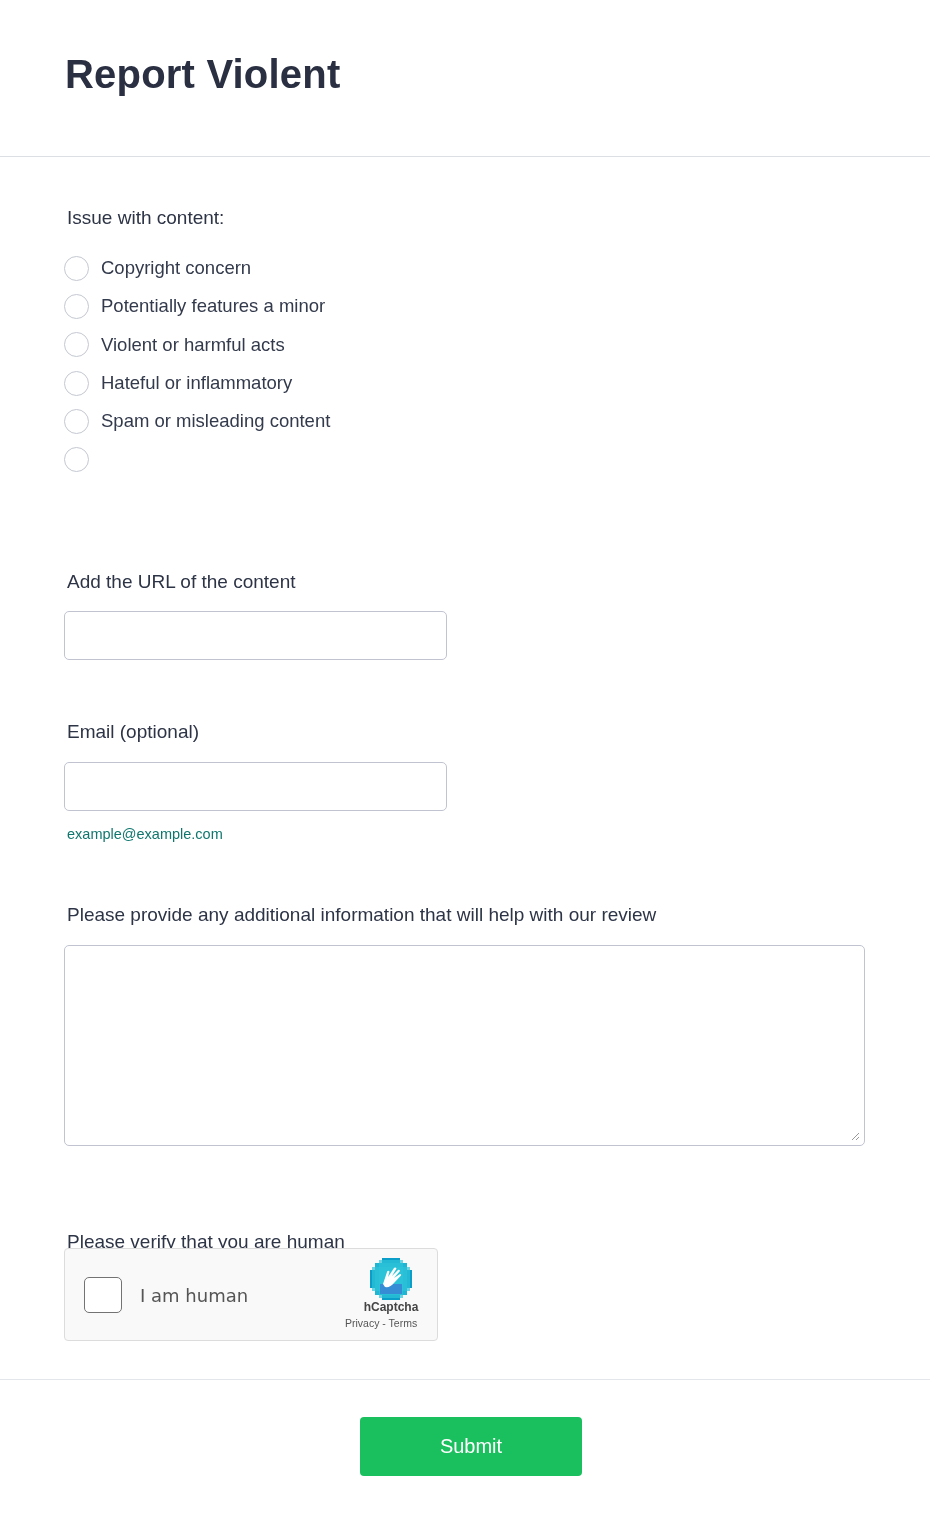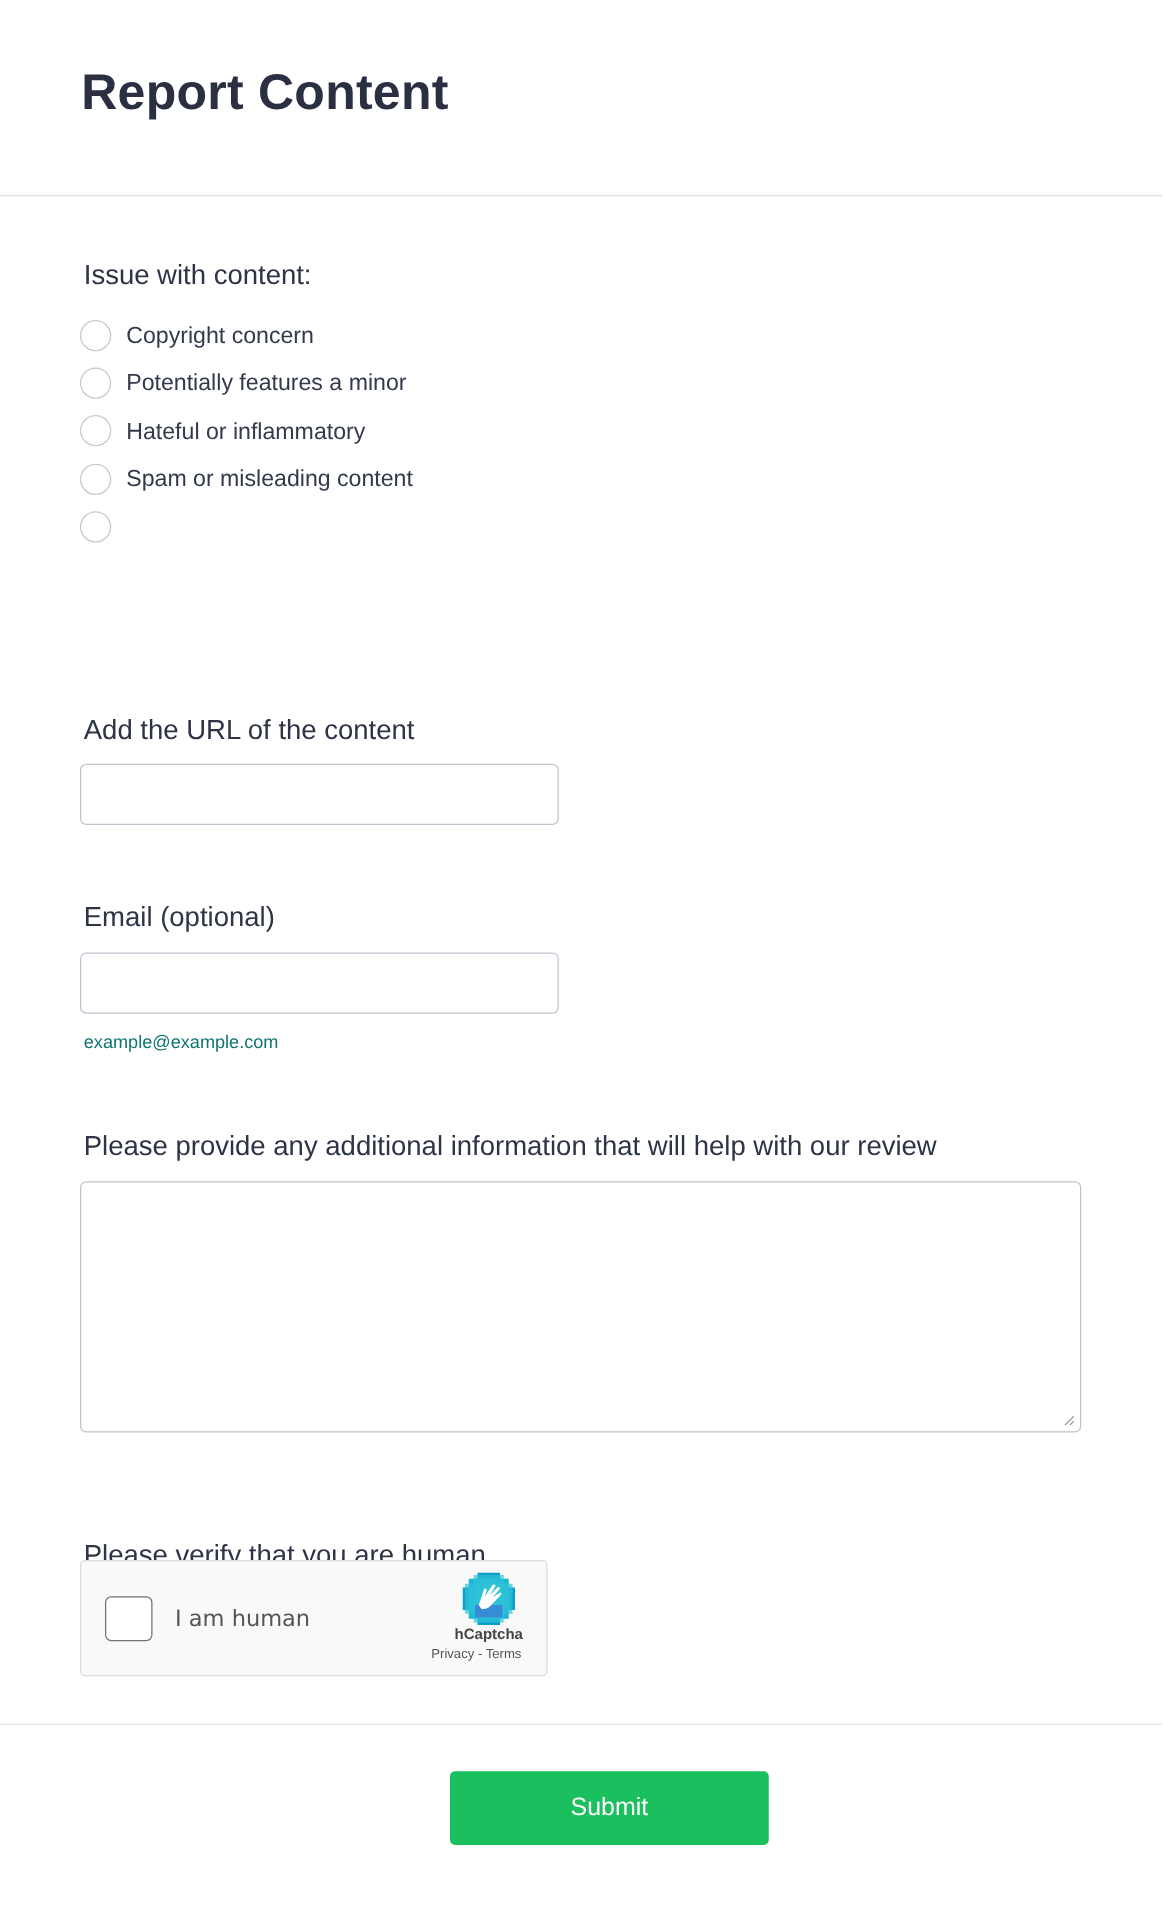--- a/index.html
+++ b/index.html
@@ -2,60 +2,64 @@
 <html><head>
 <meta charset="utf-8">
 <style>
   * { box-sizing: border-box; margin: 0; padding: 0; }
   html, body { width: 930px; height: 1526px; background: #ffffff; overflow: hidden; }
   body { font-family: "Liberation Sans", "DejaVu Sans", sans-serif; color: #2d3446; position: relative; }
 
   .header { height: 157px; border-bottom: 1px solid #dcdfe4; position: relative; }
   .page-title { position: absolute; left: 65px; top: 52px; font-size: 40px; font-weight: bold; color: #2a3042; letter-spacing: 0.2px; }
 
-  .section-label { position: absolute; left: 67px; font-size: 22px; color: #2d3446; }
+  .section-label { position: absolute; left: 67px; font-size: 19px; color: #2d3446; }
 
   .radio-list { position: absolute; left: 64px; top: 249px; }
   .radio-item { display: flex; align-items: center; height: 38.3px; cursor: pointer; }
   .radio-circle { width: 25px; height: 25px; border: 1.5px solid #c4c8d0; border-radius: 50%; background: #fff; flex: none; }
   .radio-label { margin-left: 12px; font-size: 18.5px; color: #333a4c; }
 
   .text-input { position: absolute; left: 64px; width: 383px; height: 49px; border: 1.5px solid #c1c4d0; border-radius: 5px; background: #fff; }
   .hint { position: absolute; left: 67px; top: 826px; font-size: 14.5px; color: #0f766e; }
 
   .textarea { position: absolute; left: 64px; top: 945px; width: 801px; height: 201px; border: 1.5px solid #c1c4d0; border-radius: 5px; background: #fff; }
   .resize-handle { position: absolute; right: 4px; bottom: 4px; width: 10px; height: 10px; }
 
   .captcha-box { position: absolute; left: 64px; top: 1248px; width: 374px; height: 93px; border: 1px solid #dcdcdc; border-radius: 4px; background: #f9f9f9; }
   .captcha-check { position: absolute; left: 19px; top: 28px; width: 38px; height: 36px; border: 1.5px solid #737373; border-radius: 5px; background: #fff; cursor: pointer; }
   .captcha-label { position: absolute; left: 75px; top: 36px; font-size: 18px; color: #555; font-family: "DejaVu Sans", sans-serif; }
   .captcha-logo { position: absolute; left: 305px; top: 9px; width: 42px; height: 42px; }
   .captcha-brand { position: absolute; left: 280px; top: 51px; width: 92px; text-align: center; font-size: 12px; font-weight: bold; color: #444; }
   .captcha-links { position: absolute; left: 280px; top: 68px; width: 92px; font-size: 10.5px; color: #555; }
 
   .footer-divider { position: absolute; left: 0; top: 1379px; width: 930px; height: 1px; background: #e3e6ea; }
-  .submit-btn { position: absolute; left: 360px; top: 1417px; width: 255px; height: 59px; background: #1abf5e; border: none; border-radius: 4px; color: #fff; font-size: 20px; cursor: pointer; font-family: "Liberation Sans", sans-serif; }
+  .submit-btn { position: absolute; left: 360px; top: 1417px; width: 222px; height: 59px; background: #1abf5e; border: none; border-radius: 4px; color: #fff; font-size: 20px; cursor: pointer; font-family: "Liberation Sans", sans-serif; }
 </style>
 </head>
 <body>
 
 <div class="header">
-  <h1 class="page-title">Report Content</h1>
+  <h1 class="page-title">Report Violent</h1>
 </div>
 
 <div class="section-label" style="top:207px;">Issue with content:</div>
 
 <div class="radio-list">
   <div class="radio-item">
     <span class="radio-circle"></span>
     <span class="radio-label">Copyright concern</span>
   </div>
   <div class="radio-item">
     <span class="radio-circle"></span>
     <span class="radio-label">Potentially features a minor</span>
+  </div>
+  <div class="radio-item">
+    <span class="radio-circle"></span>
+    <span class="radio-label">Violent or harmful acts</span>
   </div>
   <div class="radio-item">
     <span class="radio-circle"></span>
     <span class="radio-label">Hateful or inflammatory</span>
   </div>
   <div class="radio-item">
     <span class="radio-circle"></span>
     <span class="radio-label">Spam or misleading content</span>
   </div>
   <div class="radio-item">

